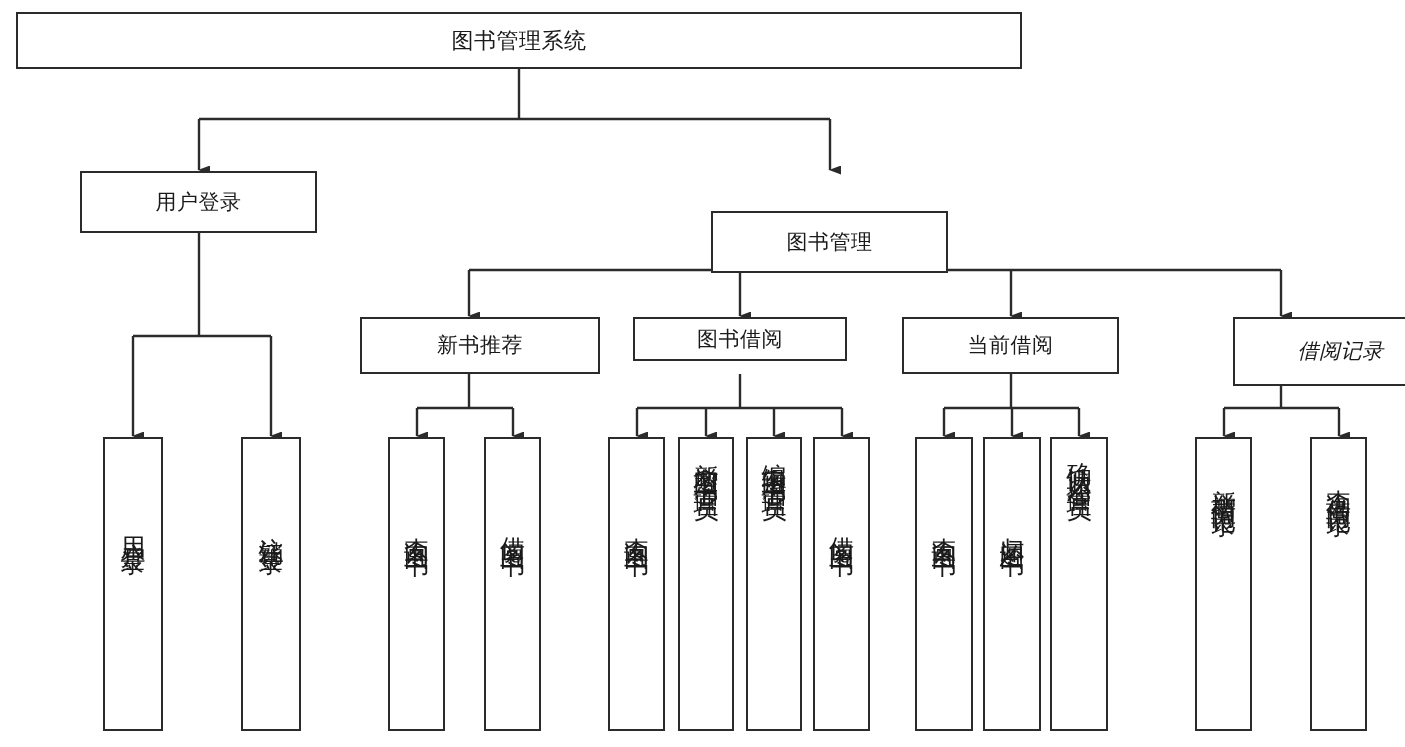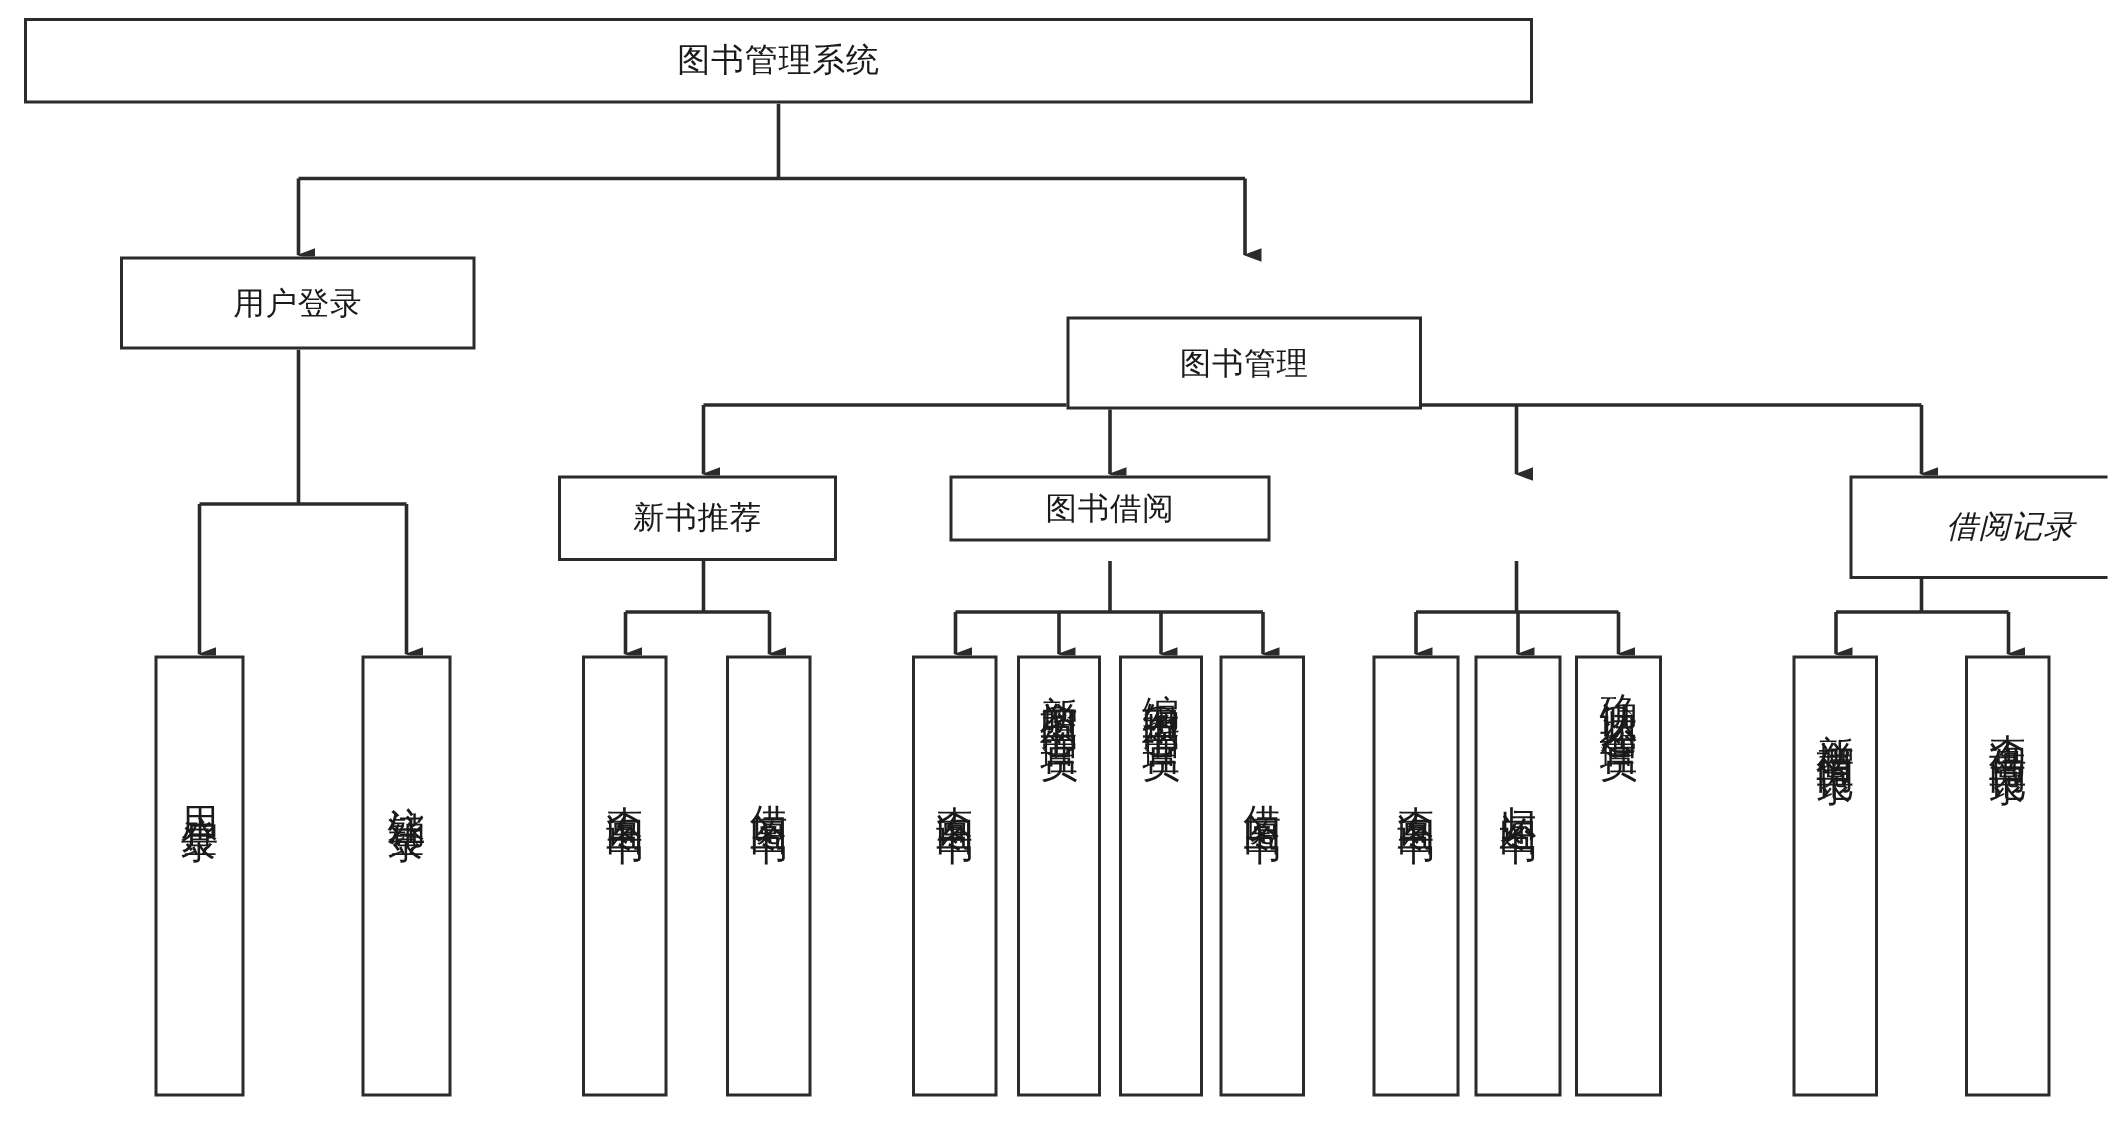--- a/index.html
+++ b/index.html
@@ -132,26 +132,29 @@
     <span class="label">图书管理系统</span>
   </div>
 
   <div class="node horizontal" style="left: 80px; top: 171px; width: 237px; height: 62px;">
     <span class="label">用户登录</span>
   </div>
   <div class="node horizontal" style="left: 711px; top: 171px; width: 237px; height: 62px; margin-top: 40px;">
     <span class="label">图书管理</span>
   </div>
 
-  <div class="node horizontal" style="left: 372px; top: 317px; width: 186px; height: 57px;">
+  <div class="node horizontal" style="left: 360px; top: 317px; width: 240px; height: 57px;">
     <span class="label">新书推荐</span>
   </div>
   <div class="node horizontal" style="left: 633px; top: 317px; width: 214px; height: 44px;">
     <span class="label">图书借阅</span>
   </div>
+  <div class="node horizontal" style="left: 902px; top: 317px; width: 217px; height: 57px;">
+    <span class="label">当前借阅</span>
+  </div>
   <div class="node horizontal" style="left: 1233px; top: 317px; width: 215px; height: 69px; font-style: italic;">
     <span class="label">借阅记录</span>
   </div>
 
   <div class="node vertical mid" style="left: 103px; top: 437px; width: 60px; height: 294px;">
     <span class="label">用户登录</span>
   </div>
   <div class="node vertical mid" style="left: 241px; top: 437px; width: 60px; height: 294px;">
     <span class="label">注销登录</span>
   </div>

